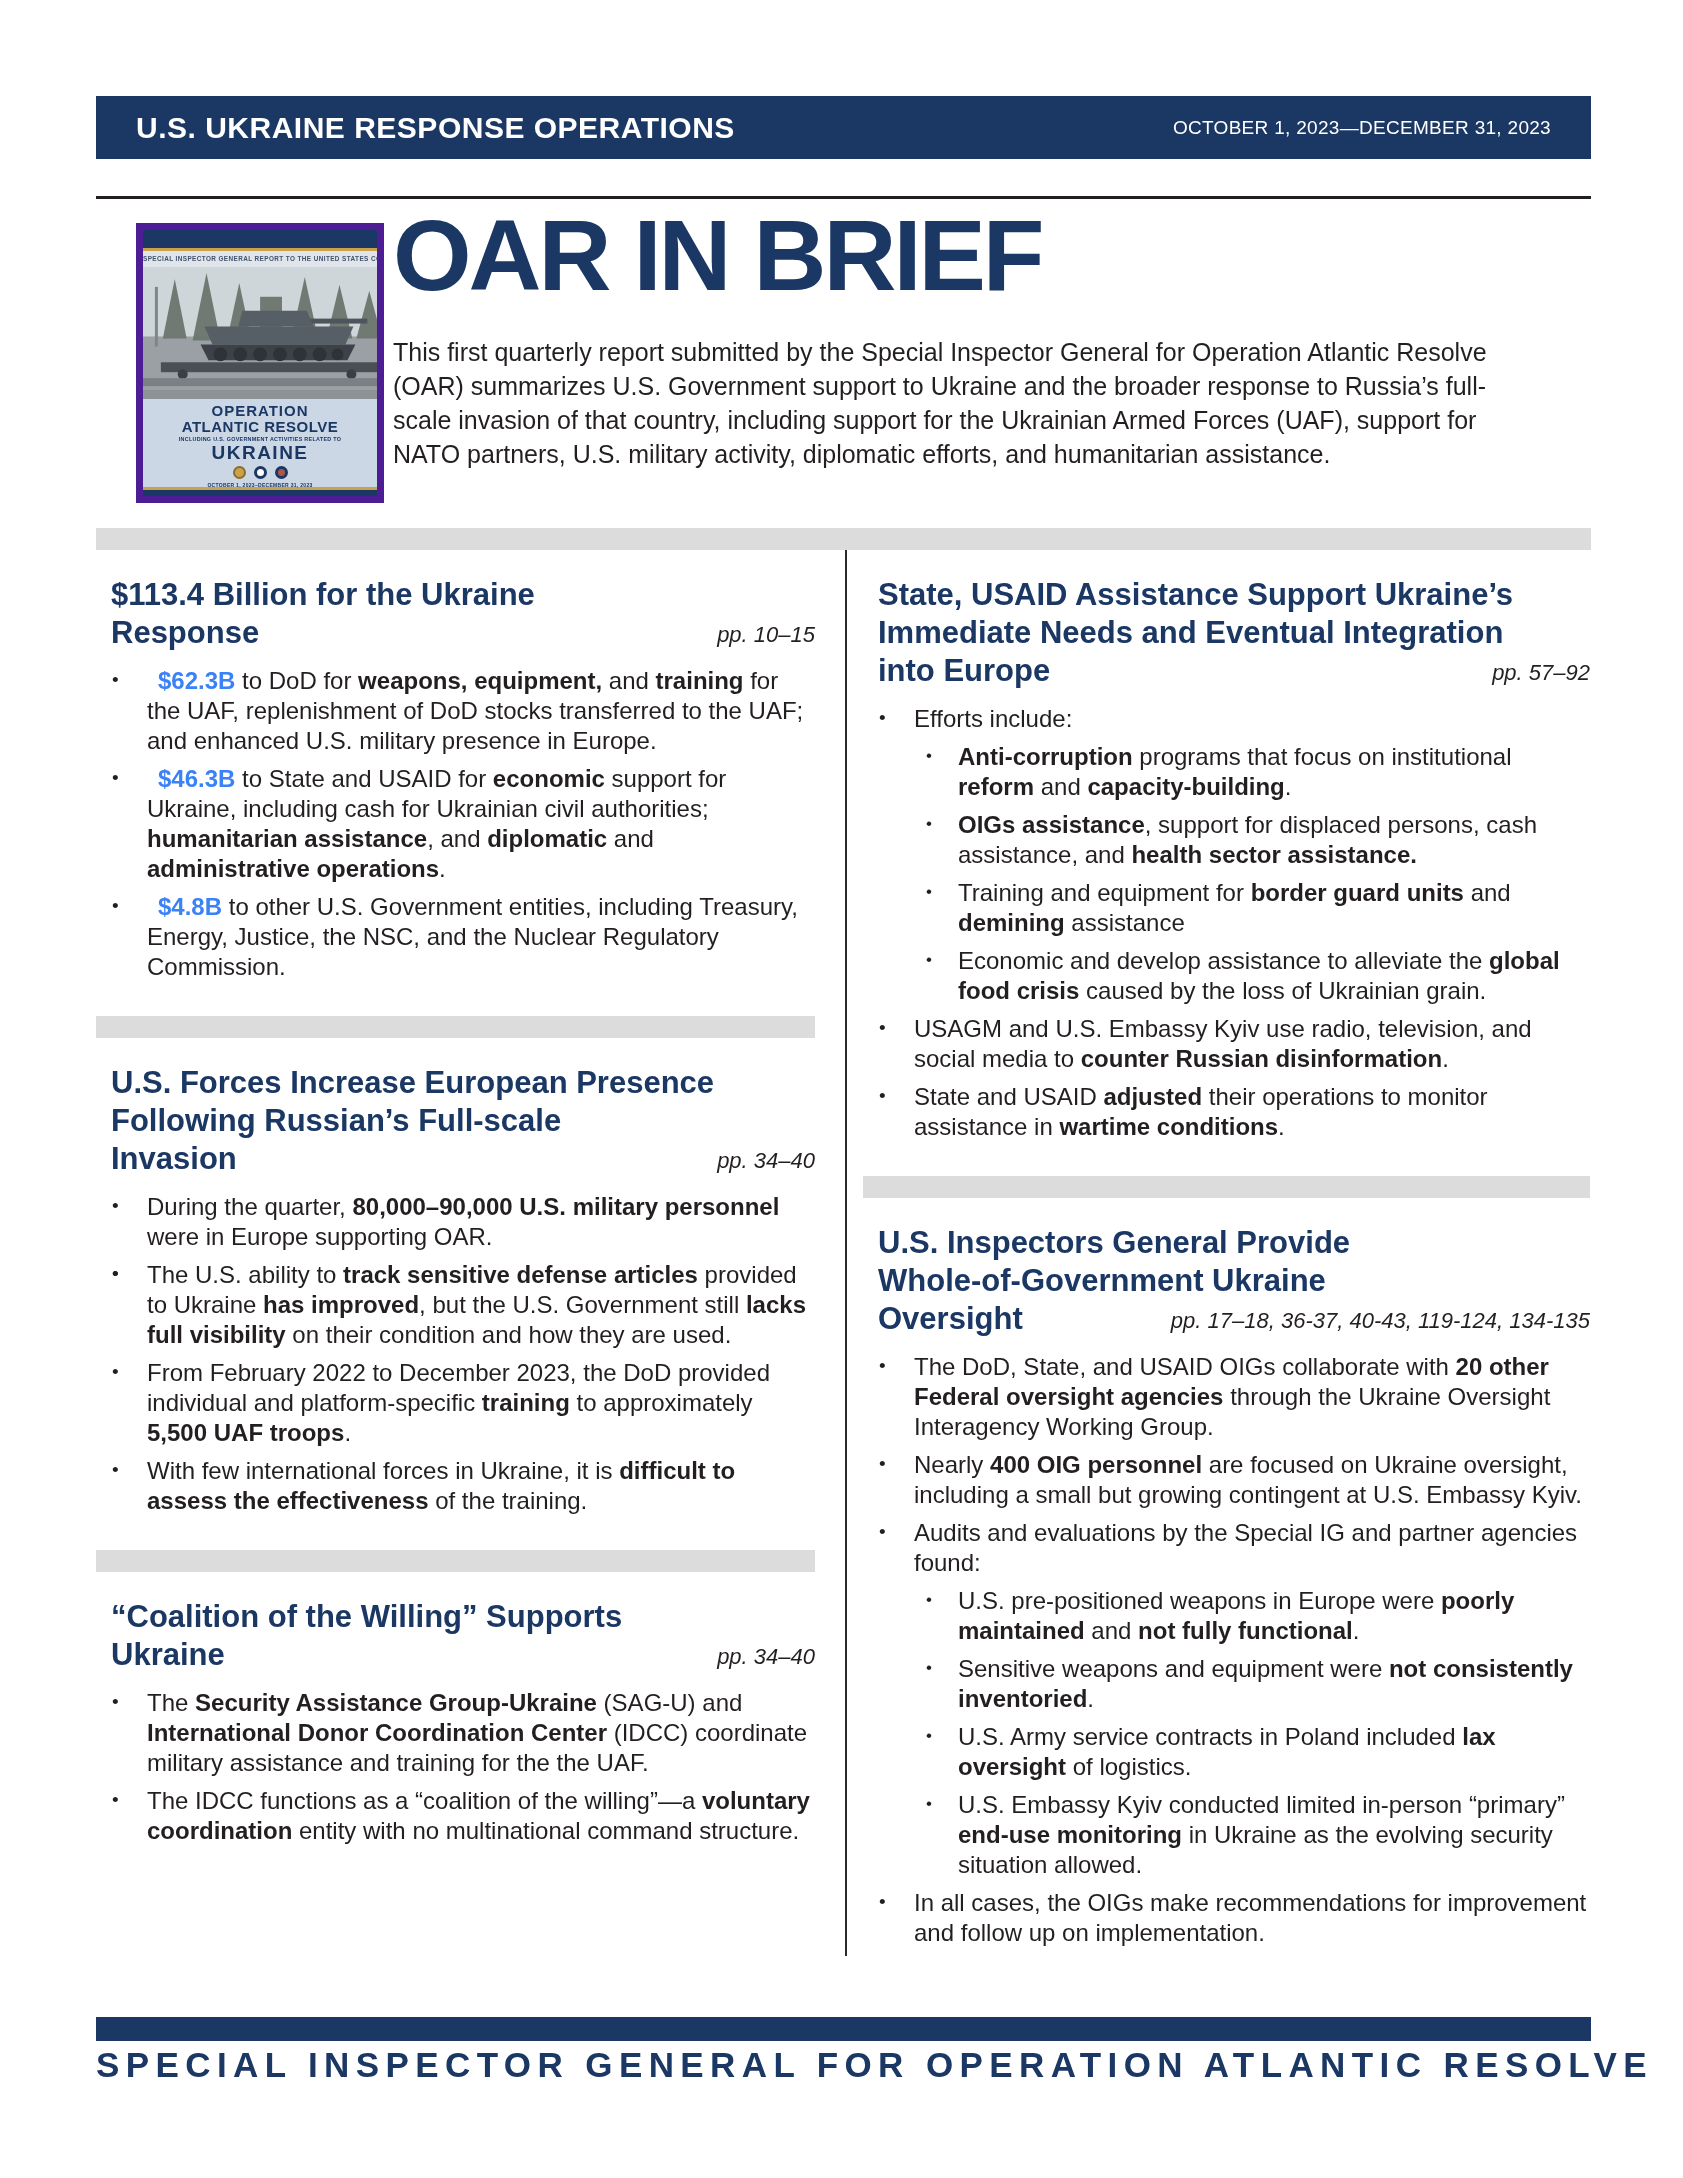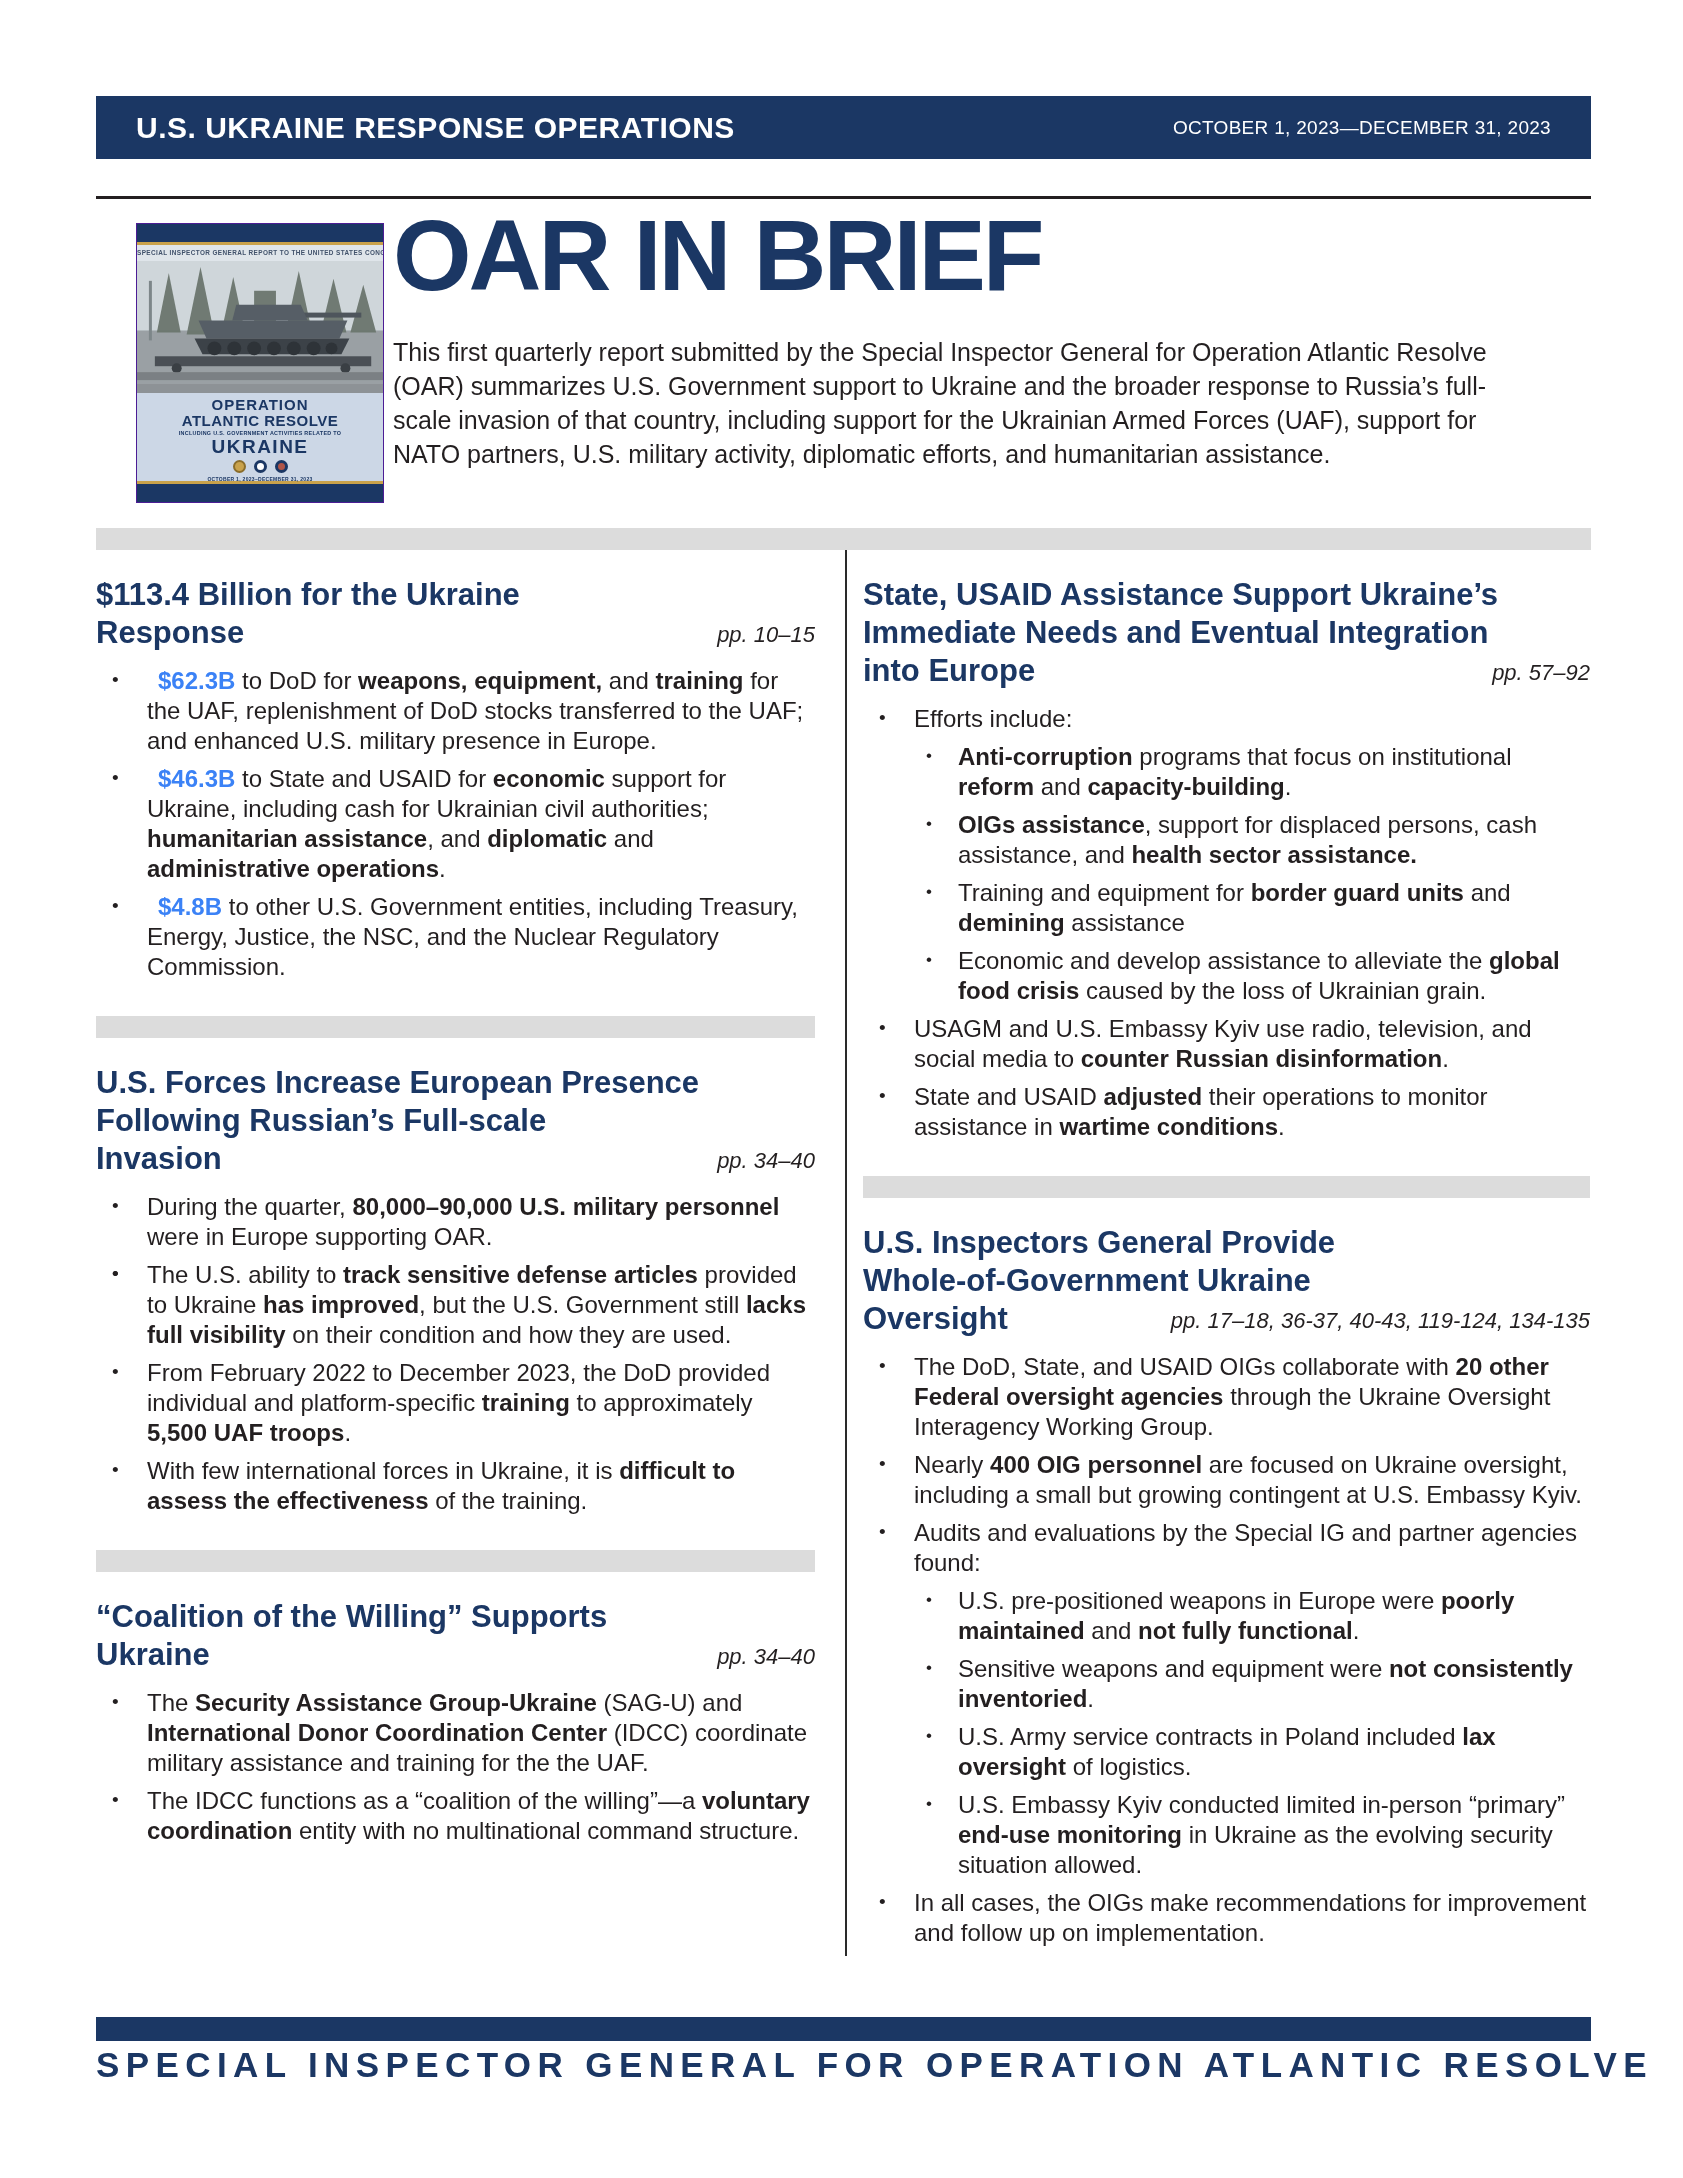--- a/index.html
+++ b/index.html
@@ -6,21 +6,21 @@
   body{width:1683px;height:2178px;position:relative;font-family:"Liberation Sans",sans-serif;color:#231f20;}
   .abs{position:absolute;}
 
   
   .header-bar{left:96px;top:96px;width:1495px;height:63px;background:#1b3764;display:flex;align-items:center;justify-content:space-between;box-sizing:border-box;padding:0 40px;}
   .header-title{color:#ffffff;font-size:30px;font-weight:700;letter-spacing:0.5px;}
   .header-date{color:#ffffff;font-size:19px;font-weight:400;letter-spacing:0.3px;}
   .top-rule{left:96px;top:196px;width:1495px;height:3px;background:#231f20;}
 
   
-  .cover{left:136px;top:223px;width:248px;height:280px;border:1px solid #4c1d95;box-sizing:border-box;overflow:hidden;background:#fde047;}
+  .cover{left:136px;top:223px;width:248px;height:280px;border:7px solid #4c1d95;box-sizing:border-box;overflow:hidden;background:#fde047;}
   .cov-navy{height:18px;background:#1b3764;}
   .cov-gold{height:3px;background:#c9a24b;}
   .cov-congress{height:16px;background:#dfe5ea;color:#41526b;font-size:6.4px;font-weight:700;letter-spacing:0.4px;text-align:center;line-height:16px;white-space:nowrap;overflow:hidden;}
   .cov-photo{height:132px;display:block;}
   .cov-panel{height:88px;background:#ccd7e6;text-align:center;color:#1b3764;padding-top:4px;box-sizing:border-box;}
   .cov-t1{font-size:15px;font-weight:700;letter-spacing:1px;line-height:16px;}
   .cov-t2{font-size:15px;font-weight:700;letter-spacing:0.5px;line-height:16px;}
   .cov-sub{font-size:5.4px;font-weight:700;letter-spacing:0.3px;line-height:8px;}
   .cov-ukr{font-size:19px;font-weight:700;letter-spacing:1.5px;line-height:20px;}
   .cov-seals{display:flex;justify-content:center;gap:8px;margin-top:3px;}
@@ -36,21 +36,21 @@
 
   
   .content{left:96px;top:528px;width:1495px;}
   .top-divider{height:22px;background:#dcdcdc;}
   .cols{display:flex;align-items:stretch;}
   .col{min-height:10px;}
   .col-left{width:719px;}
   .col-right{width:727px;margin-left:16px;}
   .col-rule{width:2px;background:#2a2a2a;margin-left:30px;}
   .sec-bar{height:22px;background:#dcdcdc;margin-top:34px;}
-  .sec-head{position:relative;margin-top:26px;}
+  .sec-head{position:relative;margin-top:26px;margin-left:15px;}
   .sec-title{margin:0;font-size:31px;line-height:38px;font-weight:700;color:#1b3764;}
   .sec-pp{position:absolute;right:0;bottom:4px;font-style:italic;font-size:22px;color:#231f20;white-space:nowrap;}
   ul.bullets{list-style:none;margin:14px 0 0 0;padding:0;font-size:24px;line-height:30px;color:#231f20;}
   ul.bullets li{position:relative;padding-left:51px;margin-bottom:8px;}
   ul.bullets .bm{position:absolute;left:16px;top:-1px;font-size:19px;line-height:30px;color:#231f20;}
   ul.bullets ul.subs{margin:8px 0 0 0;font-size:24px;}
   ul.bullets ul.subs li{padding-left:44px;}
   ul.bullets ul.subs .bm{left:12px;font-size:17px;}
   b{font-weight:700;color:#231f20;}
   b.nb{color:#3b82f6;margin-left:11px;}

